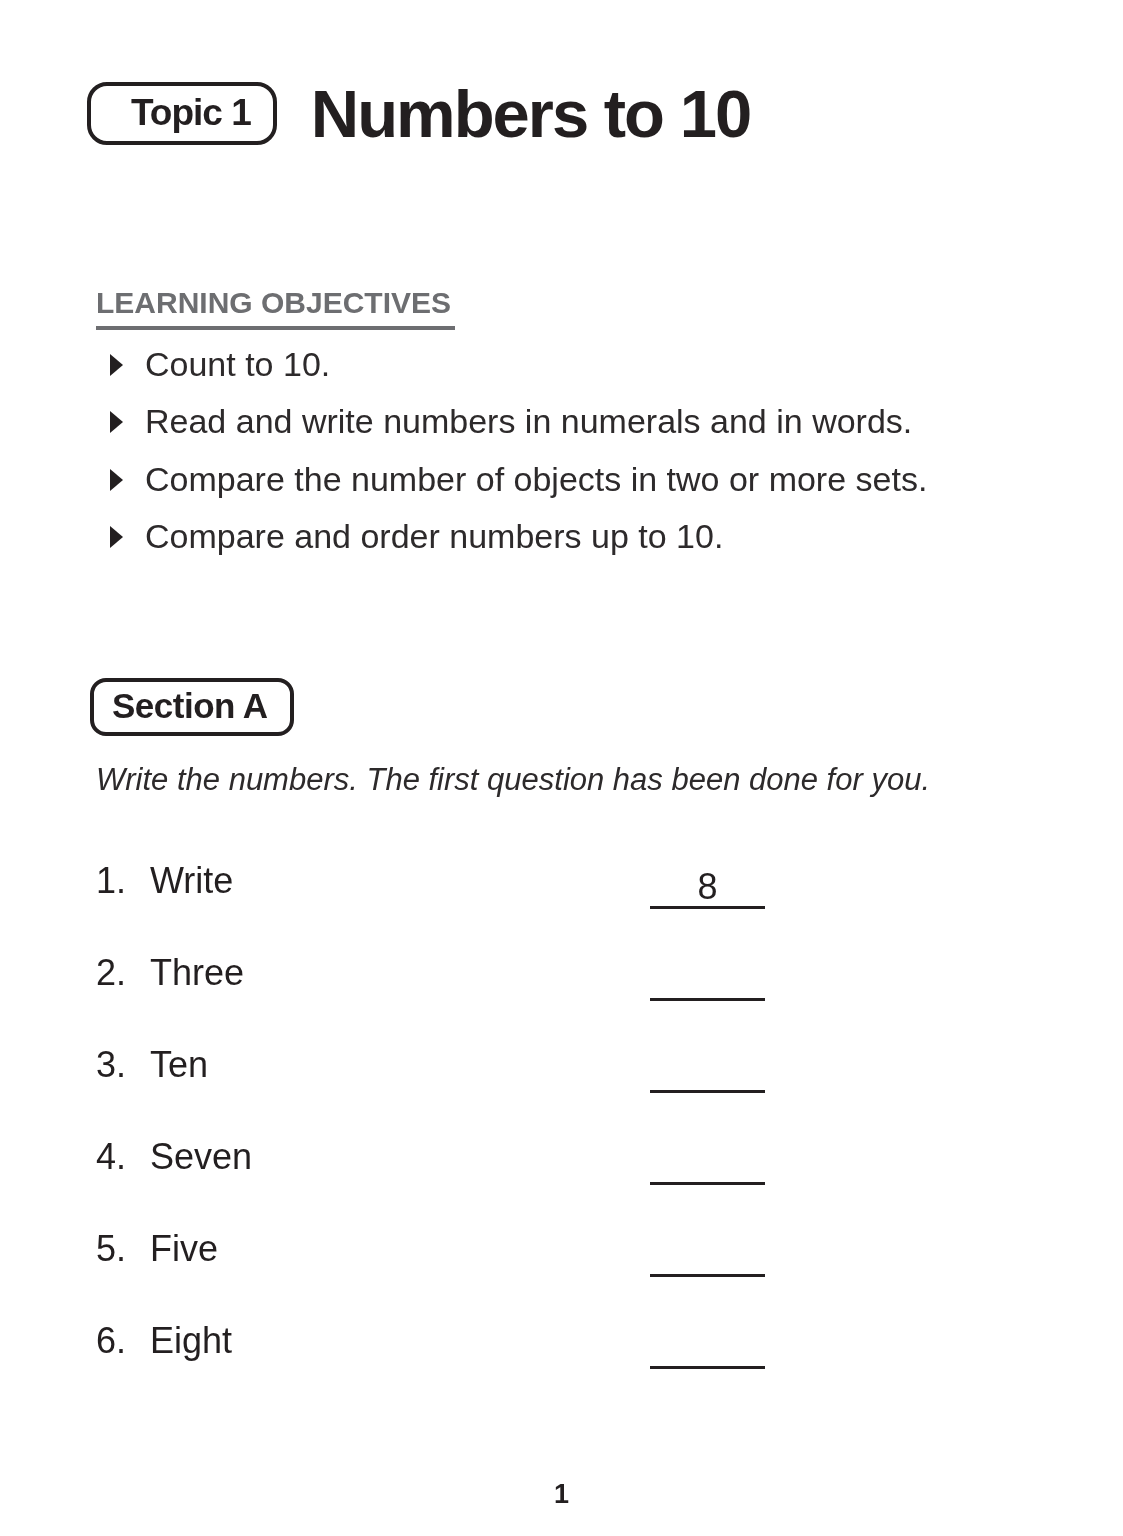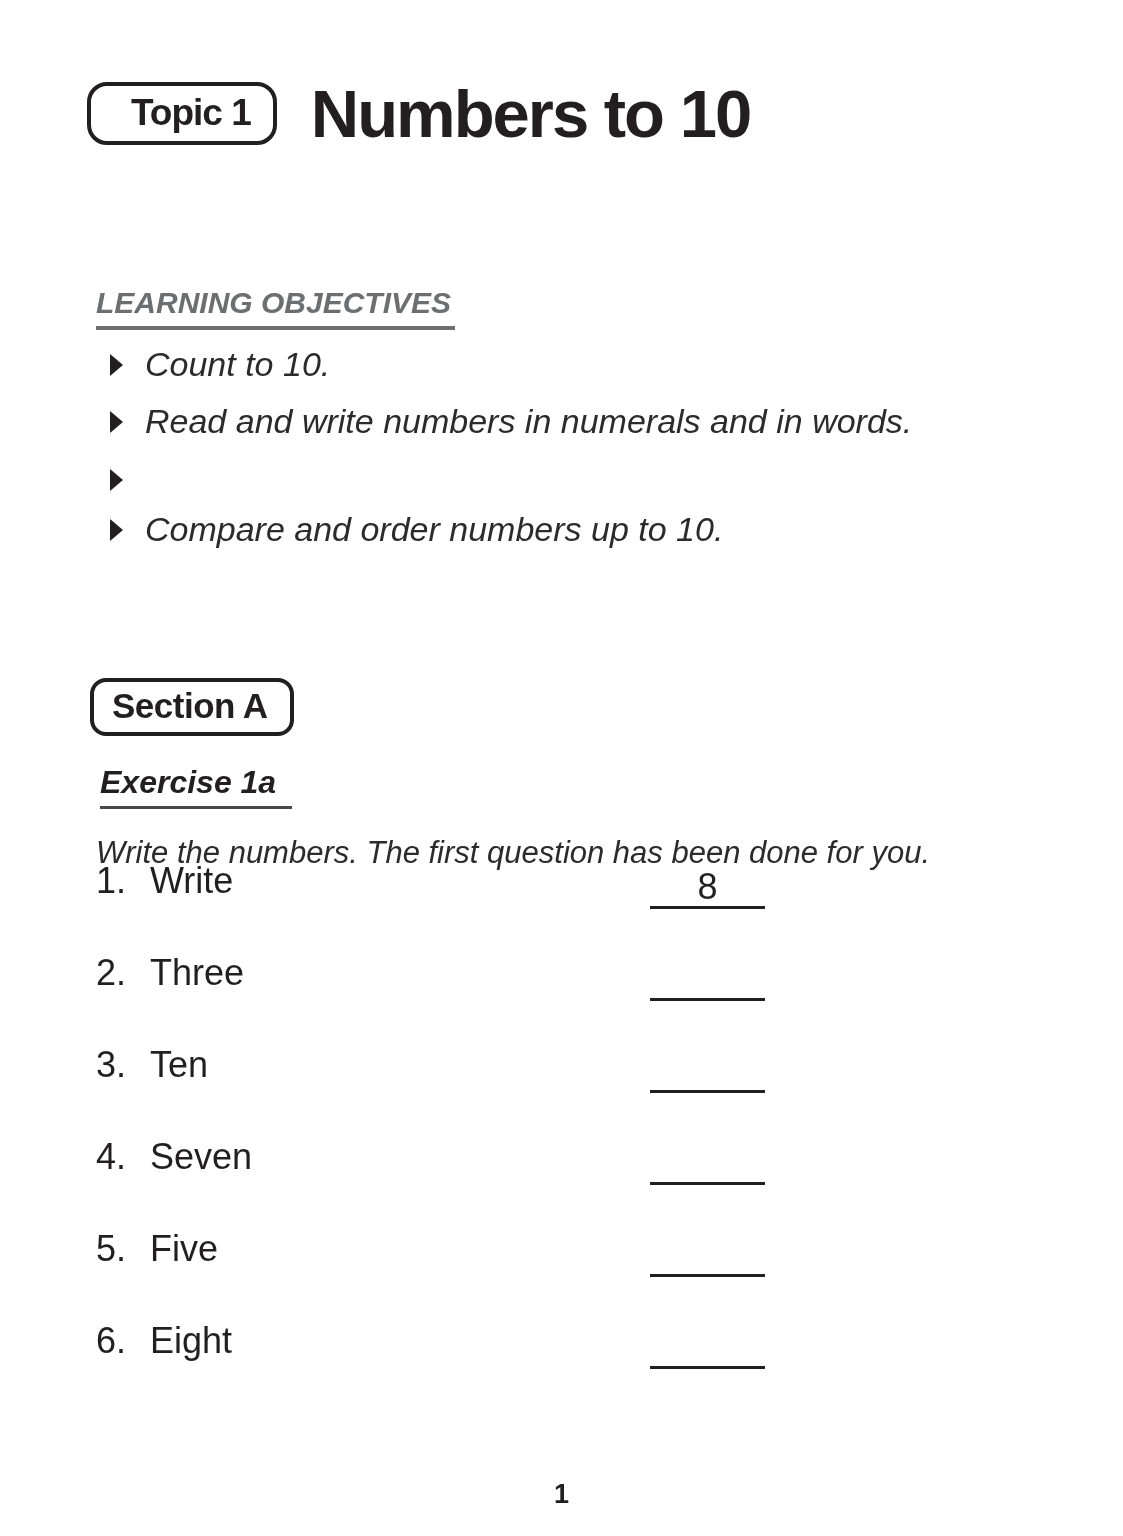--- a/index.html
+++ b/index.html
@@ -25,21 +25,21 @@
     letter-spacing: -1px;
     line-height: 1;
   }
   .page-title {
     font-size: 67px; font-weight: bold;
     letter-spacing: -2px;
     line-height: 1;
   }
 
   
-  .objectives { position: absolute; left: 96px; top: 286px; width: 935px; font-style: italic; }
+  .objectives { position: absolute; left: 96px; top: 286px; width: 935px; }
   .obj-heading {
     display: inline-block;
     color: #6d6e71;
     font-size: 30px; font-weight: bold;
     letter-spacing: 0px;
     border-bottom: 4px solid #6d6e71;
     padding: 0 4px 6px 0;
   }
   .obj-intro {
     margin-top: 22px;
@@ -125,32 +125,32 @@
       <div class="obj-item">
         <span class="tri-bullet"></span>
         <span>Count to 10.</span>
       </div>
       <div class="obj-item">
         <span class="tri-bullet"></span>
         <span>Read and write numbers in numerals and in words.</span>
       </div>
       <div class="obj-item">
         <span class="tri-bullet"></span>
+        <span>Compare the number of objects in two or more sets.</span>
       </div>
       <div class="obj-item">
         <span class="tri-bullet"></span>
         <span>Compare and order numbers up to 10.</span>
       </div>
     </div>
   </div>
 
   <div class="section-block">
     <div class="section-badge">Section A</div>
     <br>
-    <div class="exercise-label">Exercise 1a</div>
     <div class="instructions">Write the numbers. The first question has been done for you.</div>
   </div>
 
   <div class="questions">
 
     <div class="q-row">
       <span class="q-num">1.</span>
       <span class="q-word">Write</span>
       <span class="q-answer">
         <span class="q-answer-text">8</span>

